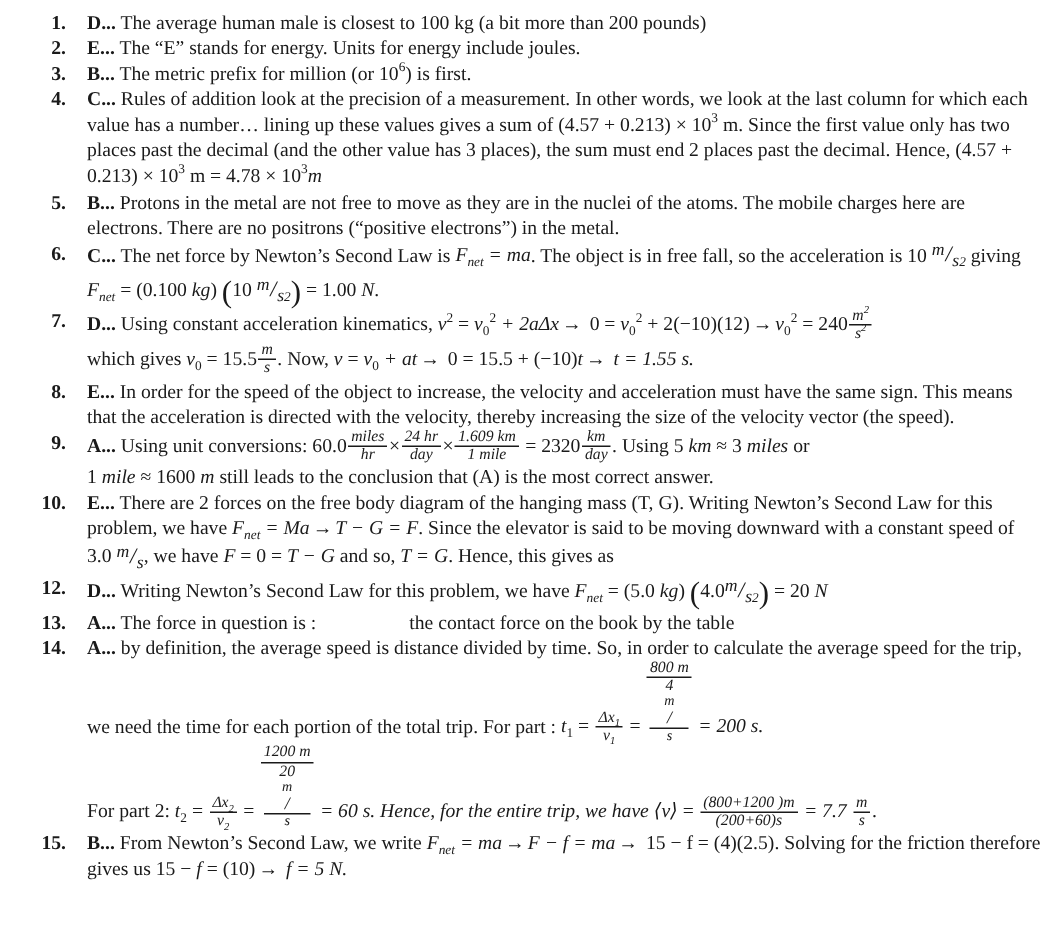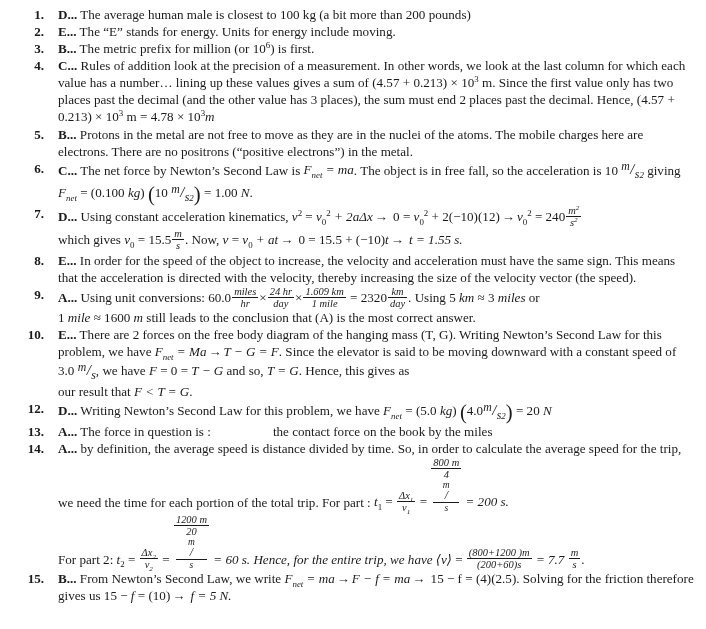--- a/index.html
+++ b/index.html
@@ -80,21 +80,21 @@
 
     <li class="item">
       <span class="num">1.</span>
       <span class="choice">D...</span>
       <span>The average human male is closest to 100 kg (a bit more than 200 pounds)</span>
     </li>
 
     <li class="item">
       <span class="num">2.</span>
       <span class="choice">E...</span>
-      <span>The “E” stands for energy.  Units for energy include moving.</span>
+      <span>The “E” stands for energy.  Units for energy include joules.</span>
     </li>
 
     <li class="item">
       <span class="num">3.</span>
       <span class="choice">B...</span>
       <span>The metric prefix for million (or 10</span><sup>6</sup><span>) is first.</span>
     </li>
 
     <li class="item">
       <span class="num">4.</span>
@@ -131,34 +131,33 @@
       <span class="num">9.</span>
       <span class="choice">A...</span>
       <span>Using unit conversions: 60.0</span><span class="fr"><span class="n">miles</span><span class="d">hr</span></span><span>×</span><span class="fr"><span class="n">24 hr</span><span class="d">day</span></span><span>×</span><span class="fr"><span class="n">1.609 km</span><span class="d">1 mile</span></span><span> = 2320</span><span class="fr"><span class="n">km</span><span class="d">day</span></span><span>.  Using 5 </span><span class="it">km</span><span> ≈ 3 </span><span class="it">miles</span><span> or</span>
       <span class="ln"><span>1 </span><span class="it">mile</span><span>  ≈ 1600 </span><span class="it">m</span><span> still leads to the conclusion that (A) is the most correct answer.</span></span>
     </li>
 
     <li class="item">
       <span class="num">10.</span>
       <span class="choice">E...</span>
       <span>There are 2 forces on the free body diagram of the hanging mass (T, G).  Writing Newton’s Second Law for this problem, we have </span><span class="nowrap"><span class="mvar">F</span><sub class="mvar">net</sub><span class="mvar"> = Ma</span><span class="arrow">→</span><span class="mvar">T − G = F</span></span><span>.  Since the elevator is said to be moving downward with a constant speed of 3.0 </span><span class="sl"><span class="n">m</span><span class="sol">/</span><span class="d">s</span></span><span>, we have </span><span class="mvar">F</span><span> = 0 = </span><span class="mvar">T − G</span><span> and so, </span><span class="mvar">T = G</span><span>.  Hence, this gives as</span>
-      <span class="ln"><span>our result that </span><span class="mvar">F &lt; T = G</span><span>.</span></span>
     </li>
 
 
     <li class="item tallline">
       <span class="num">12.</span>
       <span class="choice">D...</span>
       <span>Writing Newton’s Second Law for this problem, we have </span><span class="nowrap"><span class="mvar">F</span><sub class="mvar">net</sub><span> = (5.0 </span><span class="it">kg</span>)&nbsp;<span class="bigparen">(</span><span>4.0</span><span class="sl"><span class="n">m</span><span class="sol">/</span><span class="d">s</span><sub>2</sub></span><span class="bigparen">)</span><span> = 20 </span><span class="it">N</span></span>
     </li>
 
     <li class="item">
       <span class="num">13.</span>
       <span class="choice">A...</span>
-      <span>The force in question is :</span><span class="gap"></span><span>the contact force on the book by the miles</span>
+      <span>The force in question is :</span><span class="gap"></span><span>the contact force on the book by the table</span>
     </li>
 
     <li class="item tallline">
       <span class="num">14.</span>
       <span class="choice">A...</span>
       <span>by definition, the average speed is distance divided by time.  So, in order to calculate the average speed for the trip, we need the time for each portion of the total trip.  For part : </span><span class="nowrap"><span class="mvar">t</span><sub>1</sub><span> = </span><span class="fr"><span class="n"><span>Δx</span><sub>1</sub></span><span class="d"><span>v</span><sub>1</sub></span></span><span> = </span><span class="fr"><span class="n">800 m</span><span class="d"><span>4</span><span class="sl"><span class="n">m</span><span class="sol">/</span><span class="d">s</span></span></span></span><span class="it"> = 200 s.</span></span>
       <span class="ln"><span>For part 2: </span><span class="mvar">t</span><sub>2</sub><span> = </span><span class="fr"><span class="n"><span>Δx</span><sub>2</sub></span><span class="d"><span>v</span><sub>2</sub></span></span><span> = </span><span class="fr"><span class="n">1200 m</span><span class="d"><span>20</span><span class="sl"><span class="n">m</span><span class="sol">/</span><span class="d">s</span></span></span></span><span class="it"> = 60 s.  Hence, for the entire trip, we have </span><span class="mvar">⟨v⟩</span><span> = </span><span class="fr"><span class="n">(800+1200 )m</span><span class="d">(200+60)s</span></span><span class="it"> = 7.7 </span><span class="fr"><span class="n">m</span><span class="d">s</span></span><span>.</span></span>
     </li>
 
     <li class="item">

